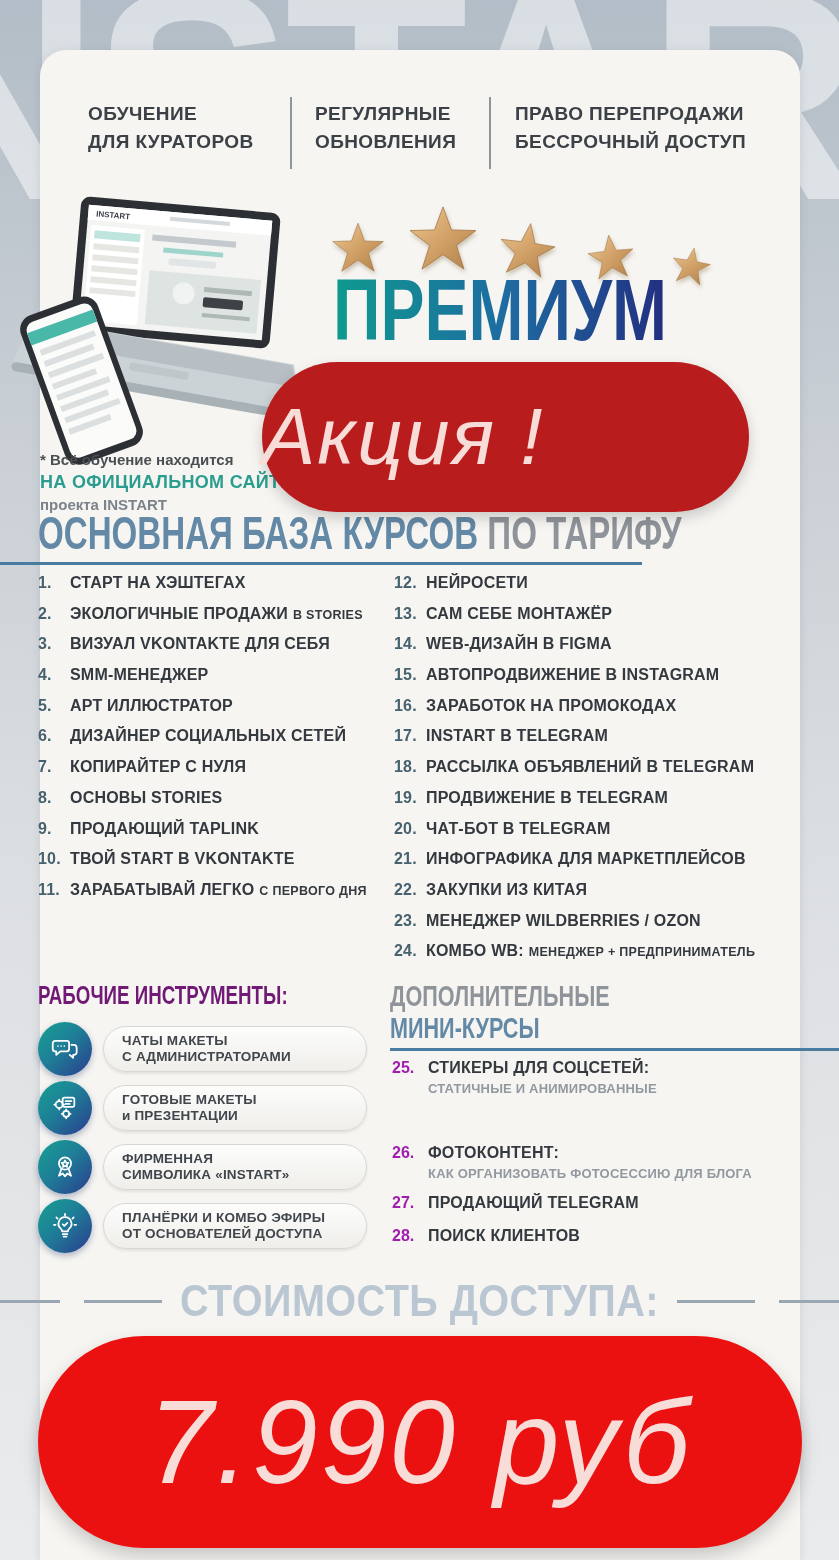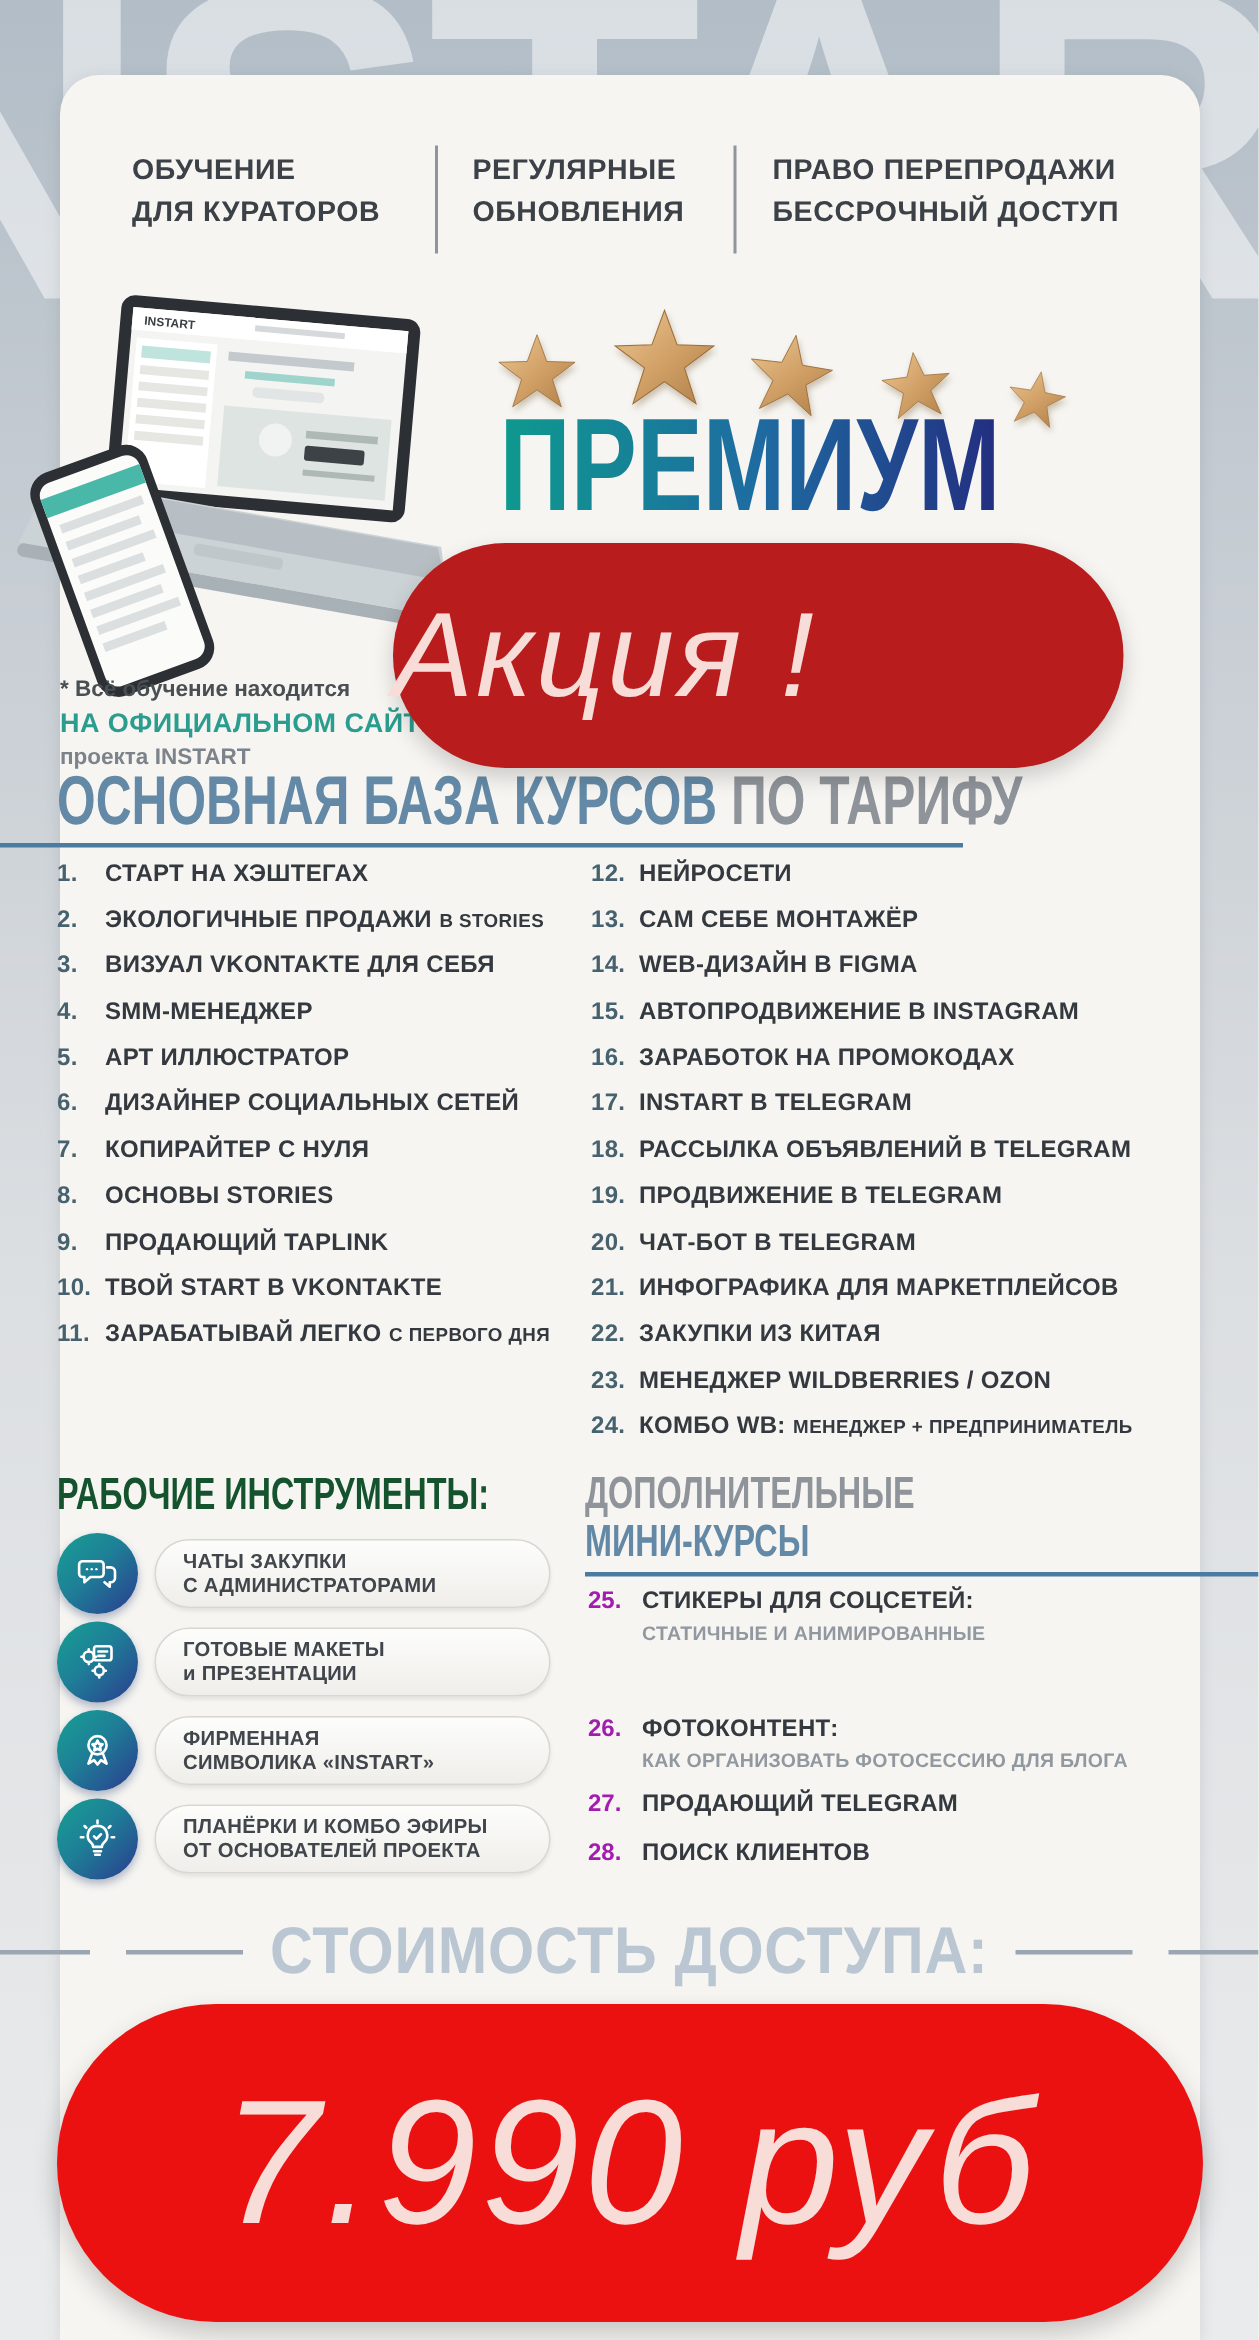--- a/index.html
+++ b/index.html
@@ -64,21 +64,21 @@
 
   
   .course-col { display:flex; flex-direction:column; }
   .col-left  { left:38px;  top:574px; width:354px; }
   .col-right { left:394px; top:574px; width:445px; }
   .course-row { display:flex; align-items:baseline; height:30.7px; font-size:16px; font-weight:700; color:#34393f; letter-spacing:0.2px; }
   .course-num { flex:none; width:32px; color:#47626f; }
   .course-suffix { font-size:12.5px; margin-left:5px; letter-spacing:0.3px; }
 
   
-  .tools-title { left:38px; top:982px; font-size:30px; font-weight:800; color:#14532d; line-height:1;text-align:center; }
+  .tools-title { left:38px; top:982px; font-size:26px; font-weight:800; color:#701a75; line-height:1;text-align:center; }
   .tool-row { left:38px; width:340px; height:54px; display:flex; align-items:center; }
   .t1 { top:1022px; } .t2 { top:1081px; } .t3 { top:1140px; } .t4 { top:1199px; }
   .tool-ic {
     flex:none; width:54px; height:54px; border-radius:50%;
     background:linear-gradient(135deg,#17a093 0%,#1e7f97 45%,#2b3c8f 100%);
     display:flex; align-items:center; justify-content:center;
     box-shadow:0 3px 6px rgba(40,60,110,0.35);
   }
   .tool-pill {
     margin-left:11px; width:264px; height:46px; border-radius:24px;
@@ -379,21 +379,21 @@
   <div class="tool-ic">
     <svg width="28" height="28" viewBox="0 0 24 24" fill="none" stroke="#ffffff" stroke-width="1.5" stroke-linecap="round" stroke-linejoin="round">
       <path d="M3.5 5h10a2 2 0 0 1 2 2v5a2 2 0 0 1-2 2H8l-3.5 3v-3h-1a2 2 0 0 1-2-2V7a2 2 0 0 1 2-2z"></path>
       <circle cx="6" cy="9.5" r="0.7" fill="#fff" stroke="none"></circle>
         <circle cx="8.7" cy="9.5" r="0.7" fill="#fff" stroke="none"></circle>
         <circle cx="11.4" cy="9.5" r="0.7" fill="#fff" stroke="none"></circle>
       <path d="M17.5 8.5h2a2.5 2.5 0 0 1 2.5 2.5v3.5a2.5 2.5 0 0 1-2.5 2.5h-.5v2.5l-3-2.5"></path>
     </svg>
   </div>
   <div class="tool-pill">
-    <div>ЧАТЫ ЗАКУПКИ</div>
+    <div>ЧАТЫ МАКЕТЫ</div>
     <div>С АДМИНИСТРАТОРАМИ</div>
   </div>
 </div>
 
 <div class="abs tool-row t2">
   <div class="tool-ic">
     <svg width="28" height="28" viewBox="0 0 24 24" fill="none" stroke="#ffffff" stroke-width="1.5" stroke-linecap="round" stroke-linejoin="round">
       <rect x="10" y="3" width="10" height="8" rx="1.5"></rect>
       <path d="M12.5 6h5 M12.5 8.5h3.5"></path>
       <circle cx="7" cy="9" r="3"></circle>
@@ -426,21 +426,21 @@
   <div class="tool-ic">
     <svg width="28" height="28" viewBox="0 0 24 24" fill="none" stroke="#ffffff" stroke-width="1.5" stroke-linecap="round" stroke-linejoin="round">
       <path d="M12 4.5a5.5 5.5 0 0 1 3.6 9.7c-.8.7-1.1 1.4-1.1 2.3h-5c0-.9-.3-1.6-1.1-2.3A5.5 5.5 0 0 1 12 4.5z"></path>
       <path d="M10 19h4 M10.7 21h2.6"></path>
       <path d="M10 10.5l1.4 1.4 2.6-2.6"></path>
       <path d="M12 1.5v1.4 M4.6 4.6l1 1 M19.4 4.6l-1 1 M2.5 11h1.4 M20.1 11h1.4"></path>
     </svg>
   </div>
   <div class="tool-pill">
     <div>ПЛАНЁРКИ И КОМБО ЭФИРЫ</div>
-    <div>ОТ ОСНОВАТЕЛЕЙ ПРОЕКТА</div>
+    <div>ОТ ОСНОВАТЕЛЕЙ ДОСТУПА</div>
   </div>
 </div>
 
 <div class="abs mini-title">
   <div><span class="condensed g" style="display:inline-block">ДОПОЛНИТЕЛЬНЫЕ</span></div>
   <div><span class="condensed b" style="display:inline-block">МИНИ-КУРСЫ</span></div>
 </div>
 <div class="abs hline mini-line"></div>
 
 <div class="abs mini-list">

